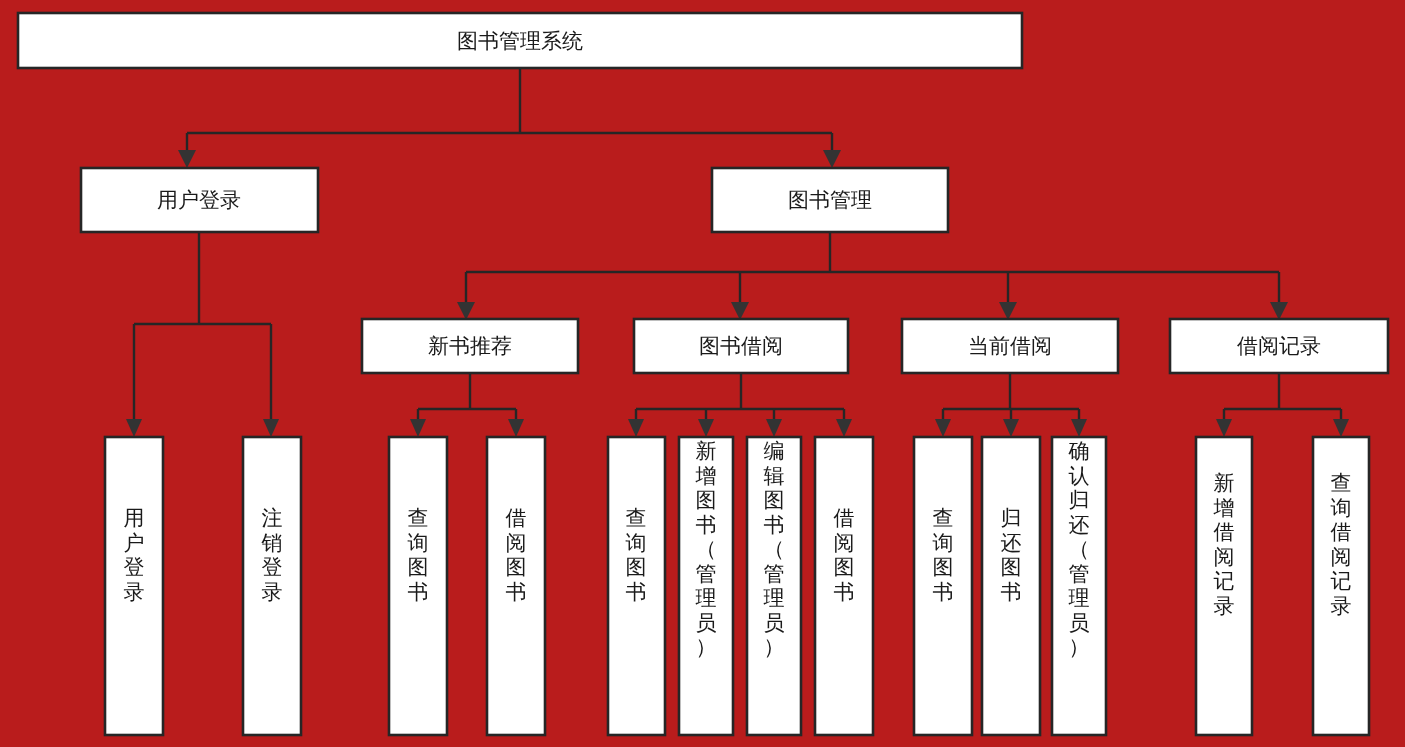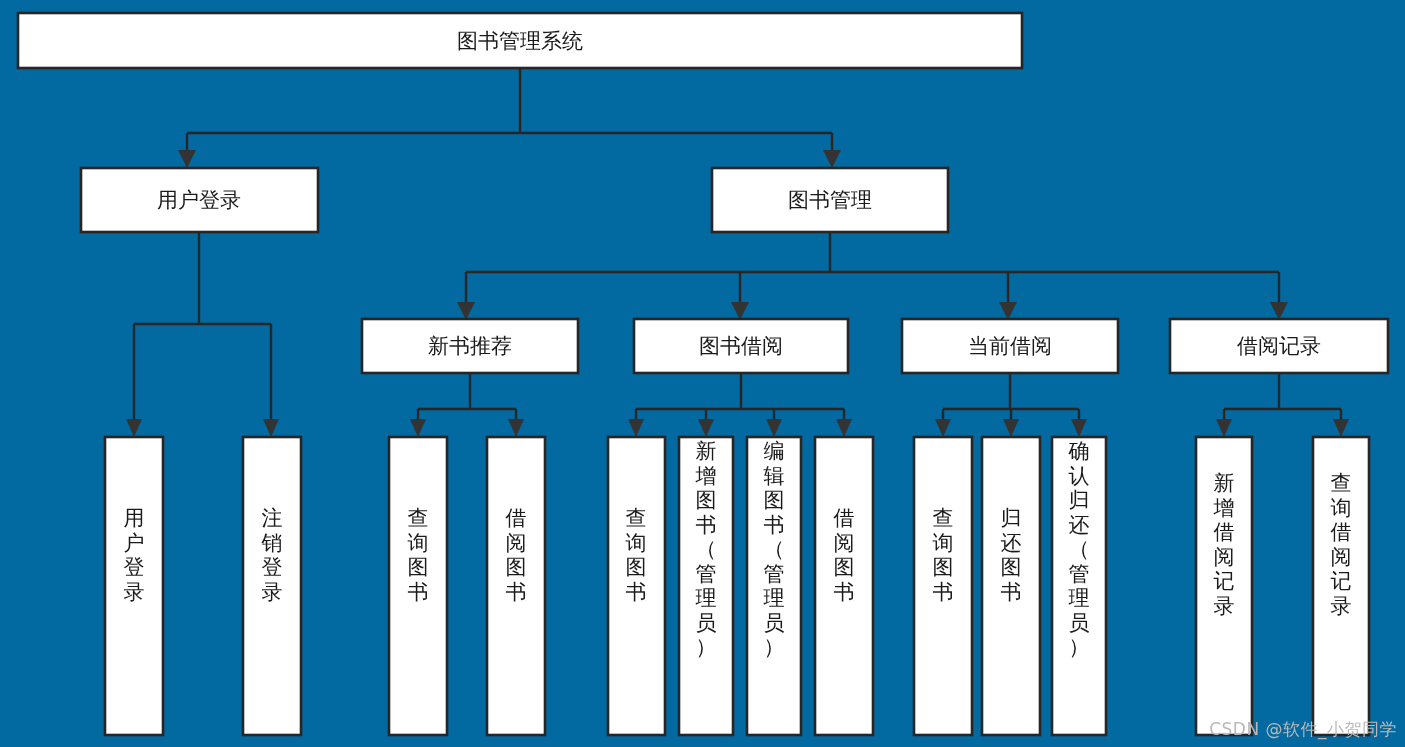--- a/index.html
+++ b/index.html
@@ -8,21 +8,21 @@
     padding: 0;
     background: #ffffff;
   }
   body {
     font-family: "DejaVu Sans", "Liberation Sans", sans-serif;
   }
   #diagram-root {
     position: relative;
     width: 1405px;
     height: 747px;
-    background: #0369a1;
+    background: #b91c1c;
     overflow: hidden;
   }
   svg#tree-svg {
     position: absolute;
     top: 0;
     left: 0;
     width: 1405px;
     height: 747px;
   }
   .node-box {
@@ -218,14 +218,13 @@
       <rect class="node-box" x="1196" y="437" width="56" height="298"></rect>
       <text class="node-label-vertical" x="1224" y="490"><tspan x="1224" dy="0">新</tspan><tspan x="1224" dy="24.5">增</tspan><tspan x="1224" dy="24.5">借</tspan><tspan x="1224" dy="24.5">阅</tspan><tspan x="1224" dy="24.5">记</tspan><tspan x="1224" dy="24.5">录</tspan></text>
     </g>
     <g>
       <rect class="node-box" x="1313" y="437" width="56" height="298"></rect>
       <text class="node-label-vertical" x="1341" y="490"><tspan x="1341" dy="0">查</tspan><tspan x="1341" dy="24.5">询</tspan><tspan x="1341" dy="24.5">借</tspan><tspan x="1341" dy="24.5">阅</tspan><tspan x="1341" dy="24.5">记</tspan><tspan x="1341" dy="24.5">录</tspan></text>
     </g>
 
   </svg>
 
-  <div class="watermark">CSDN @软件_小贺同学</div>
 </div>
 
 </body></html>

